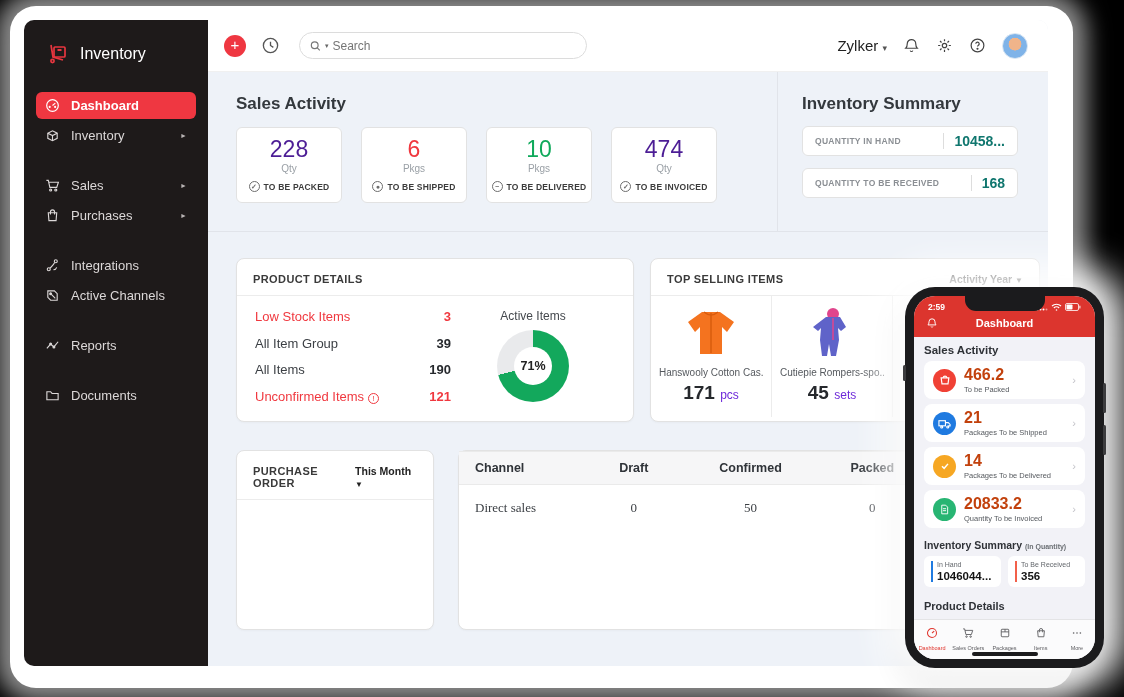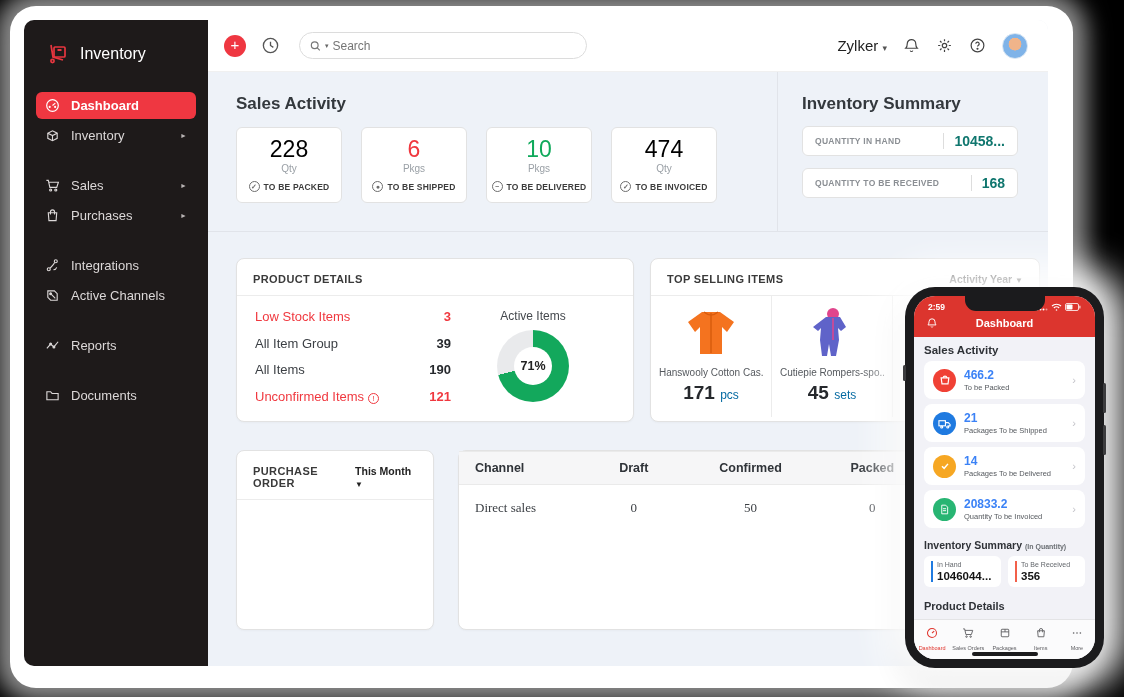--- a/index.html
+++ b/index.html
@@ -46,21 +46,21 @@
   
   .band { position:absolute; top:0; left:0; right:0; height:160px; border-bottom:1px solid #e1e4ea; display:flex; }
   .band-left { width:569px; padding:22px 0 0 28px; }
   .band-right { flex:1; border-left:1px solid #e1e4ea; padding:22px 0 0 24px; }
   h2.section { font-size:17px; color:#33383d; font-weight:700; }
 
   .sa-cards { display:flex; gap:19px; margin-top:13px; }
   .sa-card { width:106px; height:76px; background:#fff; border:1px solid #e2e2e2; border-radius:6px;
              text-align:center; padding-top:8px; cursor:pointer; }
   .sa-value { font-size:23px; font-weight:500; }
-  .sa-value.blue { color:#000000; } .sa-value.red { color:#f0383f; } .sa-value.green { color:#0fa95b; }
+  .sa-value.blue { color:#4c1d95; } .sa-value.red { color:#f0383f; } .sa-value.green { color:#0fa95b; }
   .sa-unit { font-size:10px; color:#9aa0a6; }
   .sa-label { margin-top:7px; font-size:8.5px; font-weight:bold; color:#3c3c3c; letter-spacing:0.2px;
               display:flex; justify-content:center; align-items:center; gap:4px; }
   .circ { width:11px; height:11px; border:1px solid #6d6d6d; border-radius:50%; font-size:7px;
           line-height:9px; color:#6d6d6d; display:inline-block; }
 
   .is-row { width:216px; height:30px; background:#fff; border:1px solid #e2e2e2; border-radius:6px;
             display:flex; align-items:center; padding:0 12px; margin-top:12px; justify-content:space-between;
             cursor:pointer; }
   .is-label { font-size:8.5px; font-weight:bold; color:#8b8f94; letter-spacing:0.3px; }
@@ -87,21 +87,21 @@
   .pd-right .dlabel { font-size:12px; color:#44484d; }
   .donut { width:72px; height:72px; border-radius:50%; margin:7px auto 0; position:relative; text-align:center; }
   .donut::before { content:""; position:absolute; inset:17px; background:#fff; border-radius:50%; }
   .donut span { position:relative; z-index:2; line-height:72px; font-weight:bold; font-size:12.5px; color:#222; }
 
   .ts-card { left:442px; top:186px; width:390px; height:164px; }
   .ts-items { display:flex; }
   .ts-item { width:121px; border-right:1px solid #ececec; text-align:center; padding:10px 8px 0; height:121px; }
   .ts-name { font-size:10px; color:#55595e; margin-top:5px; white-space:nowrap; overflow:hidden; }
   .ts-value { font-size:19px; font-weight:bold; color:#26292d; margin-top:4px; }
-  .ts-value .unit { font-size:12px; font-weight:normal; color:#0369a1; }
+  .ts-value .unit { font-size:12px; font-weight:normal; color:#6d28d9; }
 
   .po-card { left:28px; top:378px; width:198px; height:180px; }
   .po-body { text-align:center; }
   .po-label { font-size:14px; color:#55595e; margin-top:38px; }
   .po-value { font-size:25px; font-weight:bold; color:#1a82e2; margin-top:6px; }
 
   .so-card { left:250px; top:378px; width:582px; height:180px; }
   .so-title { padding:14px 16px 12px; }
   table.so { width:100%; border-collapse:collapse; }
   table.so th { background:#f6f6f7; border-top:1px solid #eaeaea; border-bottom:1px solid #eaeaea;
@@ -128,21 +128,21 @@
   .p-nav { display:flex; align-items:center; padding:4px 12px 8px; color:#fff; }
   .p-nav .title { flex:1; text-align:center; font-size:11px; font-weight:bold; }
   .p-body { flex:1; padding:7px 10px 0; overflow:hidden; }
   .p-sec { font-size:11.5px; font-weight:bold; color:#2f3237; }
   .p-card { background:#fff; border-radius:8px; height:38px; display:flex; align-items:center;
             padding:0 9px; margin-top:5px; }
   .p-ico { width:23px; height:23px; border-radius:50%; display:flex; align-items:center;
            justify-content:center; margin-right:8px; flex-shrink:0; }
   .p-ico.c1 { background:#f04135; } .p-ico.c2 { background:#1f7ae0; }
   .p-ico.c3 { background:#f6a723; } .p-ico.c4 { background:#28b573; }
-  .p-num { font-size:12px; font-weight:bold; color:#3b82f6; }
+  .p-num { font-size:16px; font-weight:bold; color:#c2410c; }
   .p-lbl { font-size:7.5px; color:#55595e; margin-top:1px; }
   .p-chev { margin-left:auto; color:#c3c3c8; font-size:11px; }
   .p-inv-head { margin-top:11px; font-size:10.5px; font-weight:bold; color:#2f3237; }
   .p-inv-head .sfx { font-size:7px; font-weight:bold; color:#6a6e73; }
   .p-inv-cards { display:flex; gap:7px; margin-top:5px; }
   .p-inv-card { flex:1; background:#fff; border-radius:6px; padding:5px 7px; }
   .p-inv-inner { border-left:2px solid; padding-left:4px; }
   .p-inv-inner.blue { border-color:#1f7ae0; } .p-inv-inner.orange { border-color:#f2604a; }
   .p-inv-lbl { font-size:7px; color:#62666b; }
   .p-inv-val { font-size:11.5px; font-weight:bold; color:#141414; margin-top:2px; }

